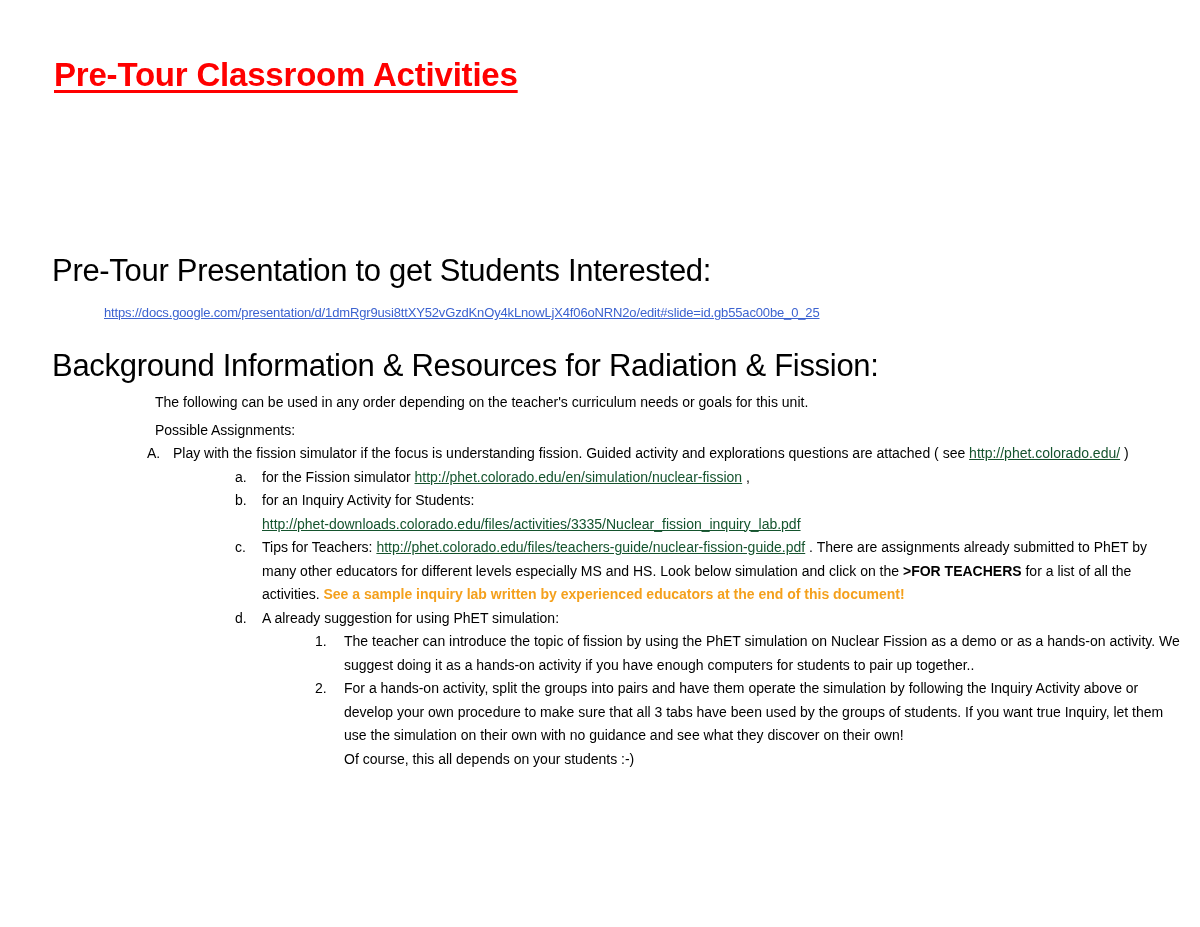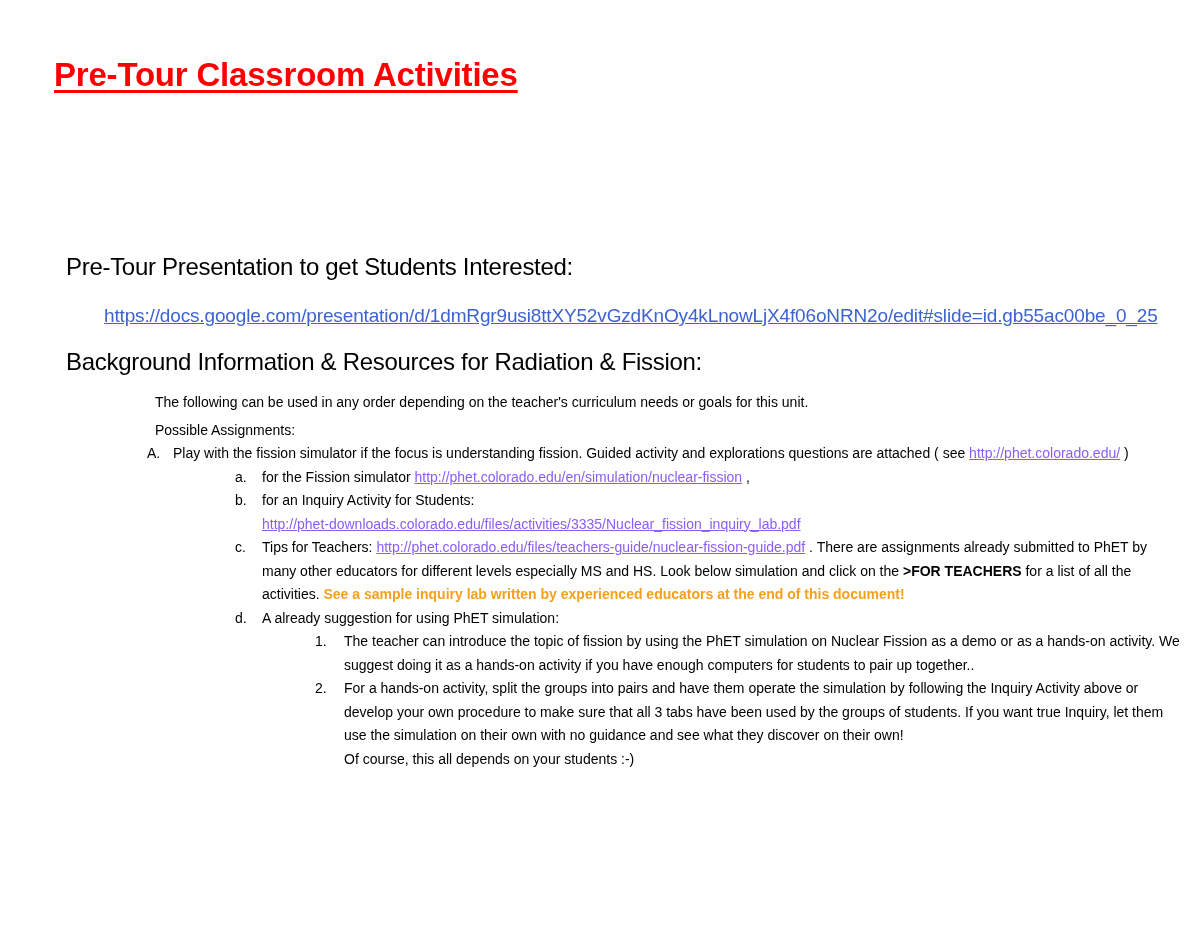--- a/index.html
+++ b/index.html
@@ -58,36 +58,36 @@
     gap: 6px;
   }
   .objectives li .marker {
     width: 26px;
     flex: none;
   }
 
   
   .section-heading {
     position: absolute;
-    left: 66px;
-    font-size: 24px;
+    left: 52px;
+    font-size: 31px;
     font-weight: normal;
     letter-spacing: -0.3px;
     white-space: nowrap;
     text-align: right;
   }
   #heading-presentation { top: 253px; }
   #heading-background { top: 348px; }
 
   
   .presentation-link {
     position: absolute;
     left: 104px;
     top: 305px;
-    font-size: 19px;
+    font-size: 13px;
     color: #3c63d0;
     text-decoration: underline;
     white-space: nowrap;
     letter-spacing: -0.15px;
   }
 
   
   .body-block {
     position: absolute;
     left: 0;
@@ -151,21 +151,21 @@
     padding-left: 29px;
     max-width: 905px;
   }
   ol.level-1 > li > .marker {
     position: absolute;
     left: 0;
     top: 0;
   }
 
   a.doclink, .doclink {
-    color: #8b5cf6;
+    color: #14532d;
     text-decoration: underline;
   }
   .highlight-orange {
     color: #f4a01c;
     font-weight: bold;
   }
   .bold {
     font-weight: bold;
     text-align: right;
   }

